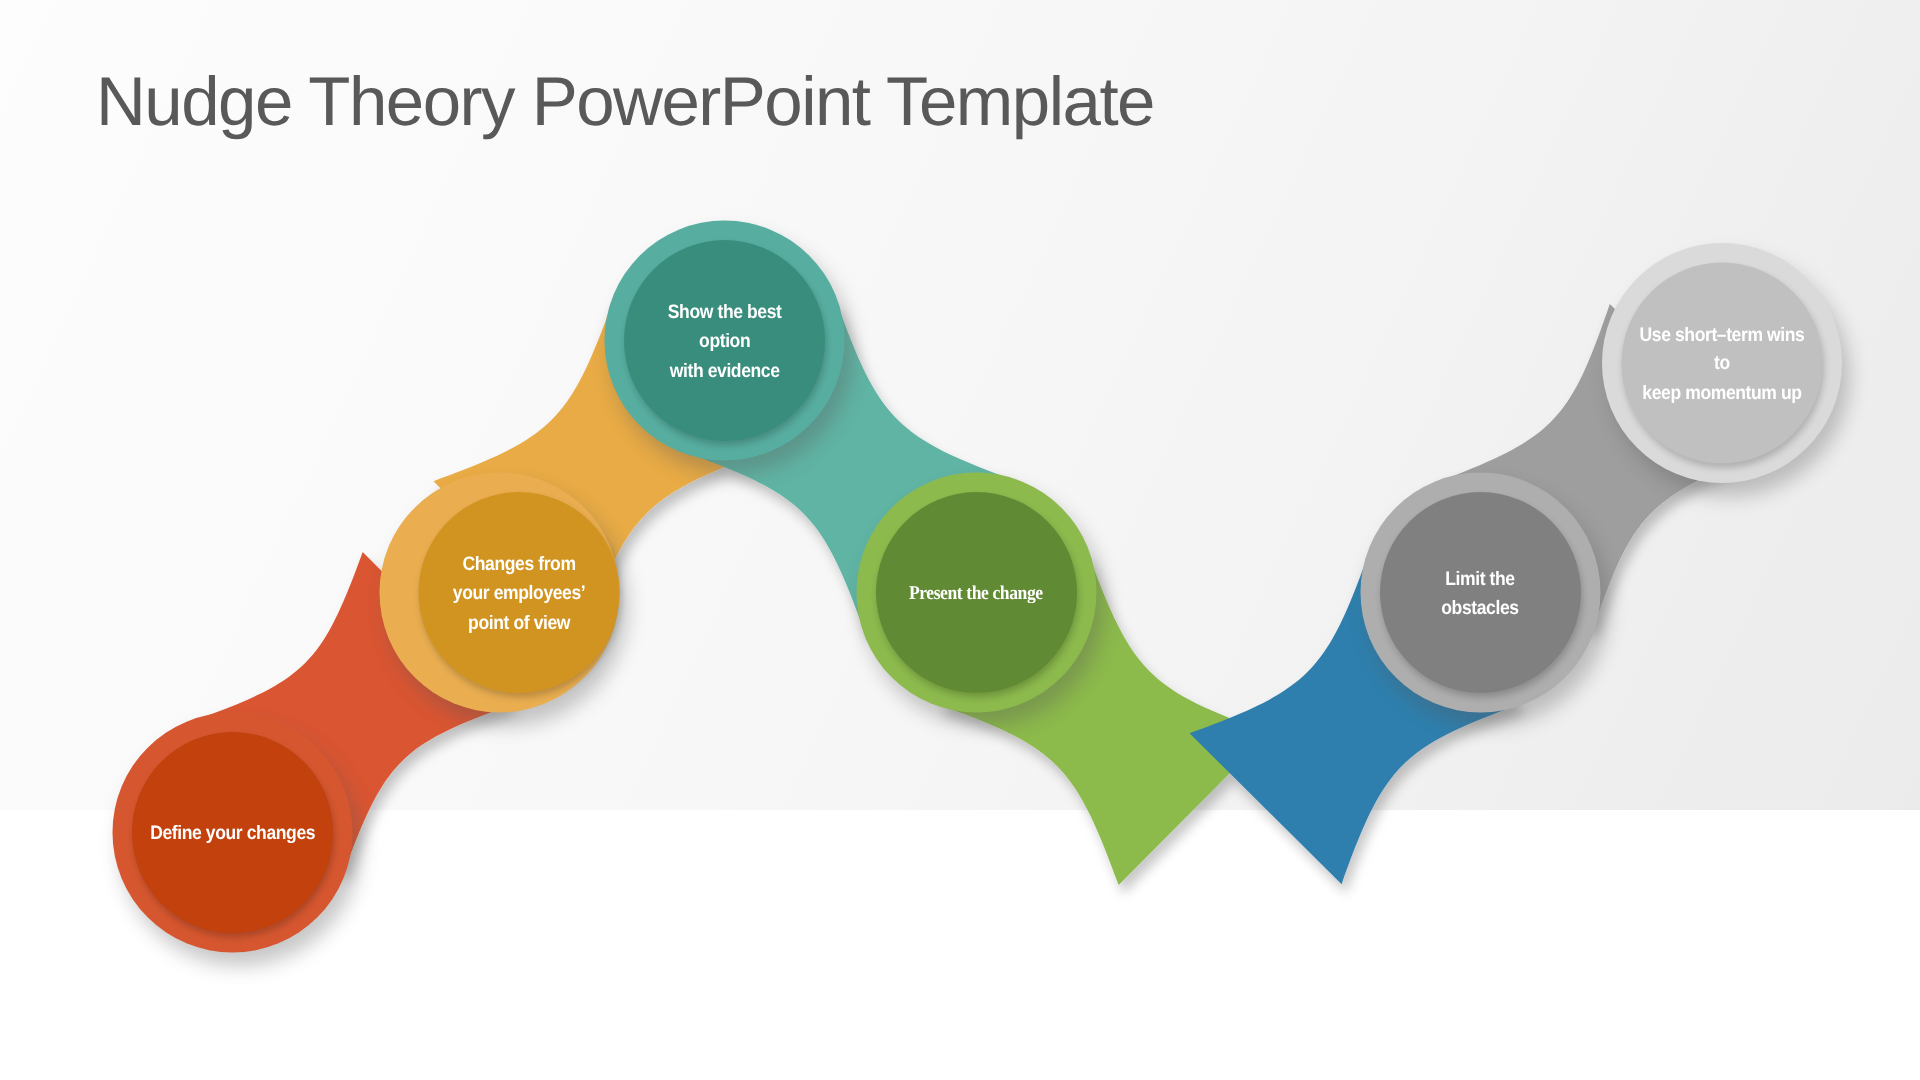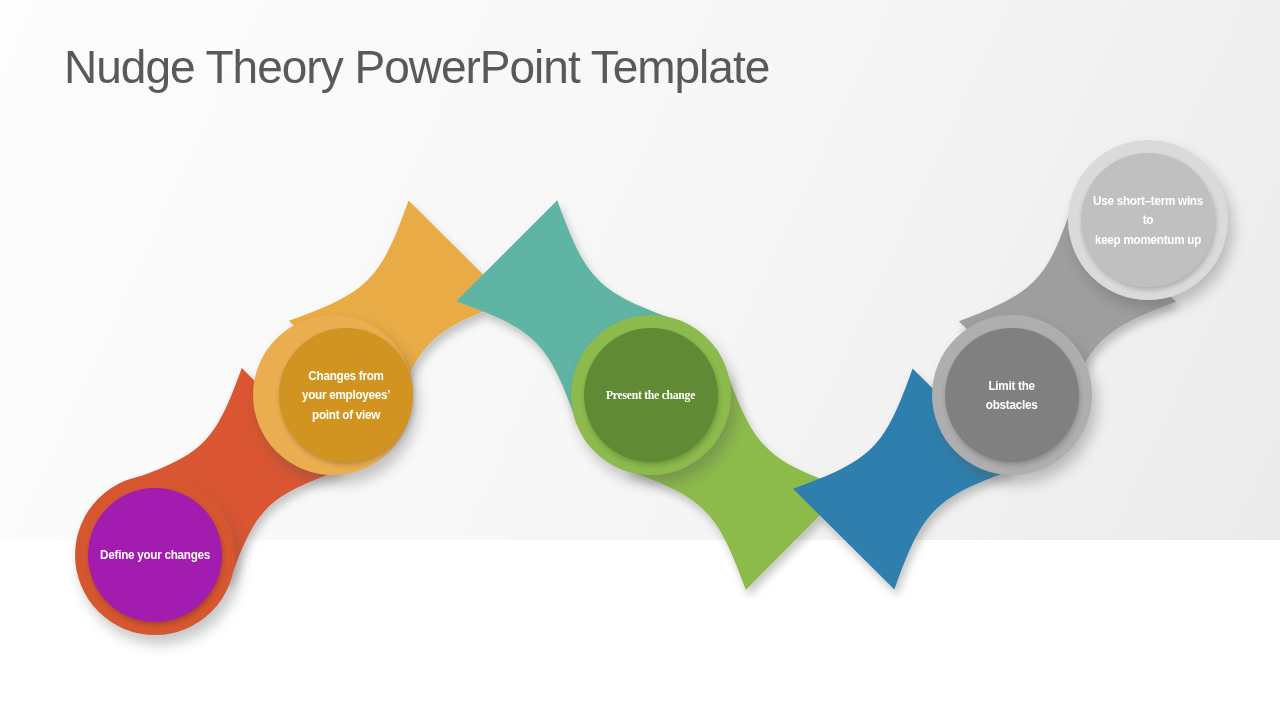--- a/index.html
+++ b/index.html
@@ -52,48 +52,55 @@
         <path d="M 229.2 582.0 C 256.5 506.9, 267.3 496.2, 342.5 469.4 L 241.8 368.0 C 214.5 443.1, 203.7 453.8, 128.5 480.6 Z" fill="#DA5532"></path>
         <path d="M 390.4 421.5 C 418.9 341.7, 430.3 330.2, 510.0 301.2 L 408.6 200.5 C 380.1 280.3, 368.7 291.8, 289.0 320.8 Z" fill="#E8AB45"></path>
         <path d="M 456.2 301.3 C 536.4 330.2, 547.8 341.6, 576.7 421.8 L 677.8 320.7 C 597.6 291.8, 586.2 280.4, 557.3 200.2 Z" fill="#61B4A4"></path>
         <path d="M 624.5 469.4 C 705.0 498.1, 716.5 509.6, 745.8 590.0 L 846.5 488.6 C 766.0 459.9, 754.5 448.4, 725.2 368.0 Z" fill="#8CBA4B"></path>
         <path d="M 894.4 589.5 C 922.9 509.7, 934.3 498.2, 1014.0 469.2 L 912.6 368.5 C 884.1 448.3, 872.7 459.8, 793.0 488.8 Z" fill="#2F7FAD"></path>
         <path d="M 1061.8 420.4 C 1088.3 342.4, 1099.2 331.1, 1176.1 301.8 L 1073.2 202.6 C 1046.7 280.6, 1035.8 291.9, 958.9 321.2 Z" fill="#9E9E9E"></path>
       </g>
   </svg>
 
   <div class="step" style="left: 75px; top: 475px; background: rgb(214, 87, 47);">
-    <div class="step-inner" style="background: #a21caf;">
+    <div class="step-inner" style="background: #c2410c;">
       <span class="step-label">Define your changes</span>
     </div>
   </div>
 
   <div class="step" style="left: 253px; top: 315px; background: rgb(234, 174, 80); justify-content: flex-end;">
     <div class="step-inner" style="background: rgb(209, 148, 32);">
       <span class="step-label">Changes from
 your employees’
 point of view</span>
     </div>
   </div>
 
+  <div class="step" style="left: 403px; top: 147px; background: rgb(87, 174, 160);">
+    <div class="step-inner" style="background: rgb(57, 141, 125);">
+      <span class="step-label">Show the best
+option
+with evidence</span>
+    </div>
+  </div>
 
   <div class="step" style="left: 571px; top: 315px; background: rgb(140, 186, 77); font-family: Liberation Serif, serif;">
     <div class="step-inner" style="background: rgb(96, 138, 51);">
       <span class="step-label">Present the change</span>
     </div>
   </div>
 
 
-  <div class="step" style="left: 932px; top: 315px; background: rgb(174, 174, 174);">
+  <div class="step" style="left: 907px; top: 315px; background: rgb(174, 174, 174);">
     <div class="step-inner" style="background: rgb(128, 128, 128);">
       <span class="step-label">Limit the
 obstacles</span>
     </div>
   </div>
 
-  <div class="step" style="left: 1068px; top: 140px; background: rgb(218, 218, 218);">
+  <div class="step" style="left: 1068px; top: 162px; background: rgb(218, 218, 218);">
     <div class="step-inner" style="background: rgb(192, 192, 192);">
       <span class="step-label">Use short–term wins to
 keep momentum up</span>
     </div>
   </div>
 
 </div>
 
 </body></html>

